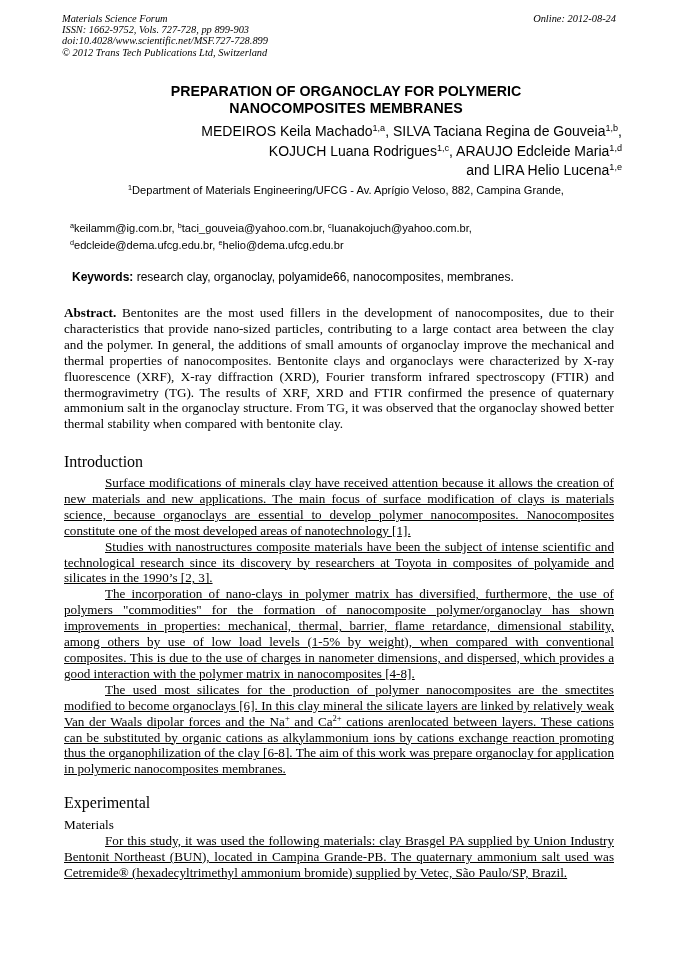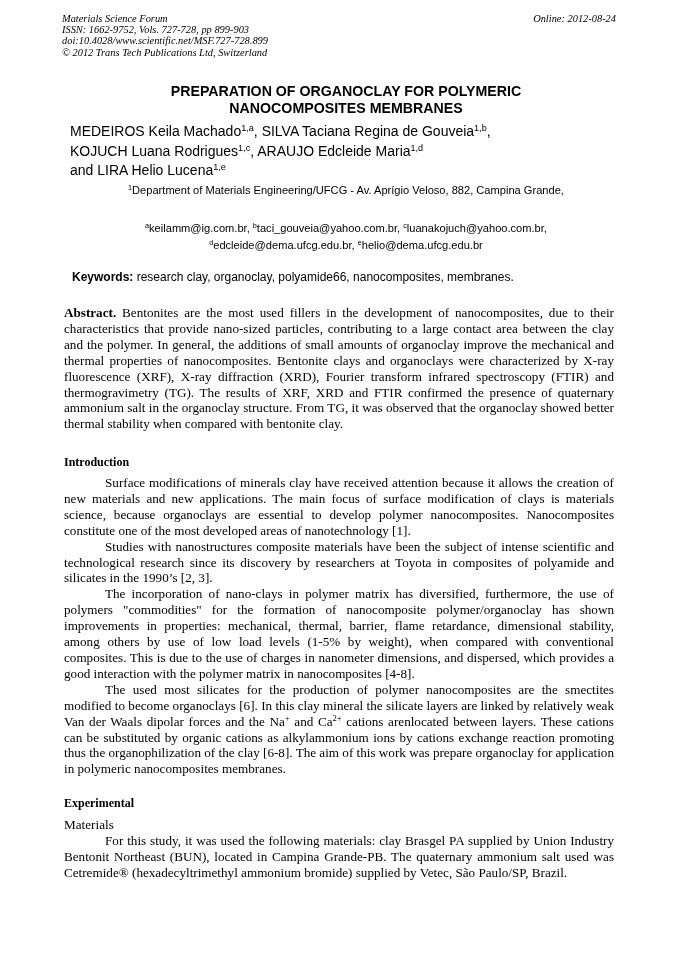--- a/index.html
+++ b/index.html
@@ -16,46 +16,46 @@
     position: absolute; right: 62px; top: 13px;
     font-style: italic; font-size: 10.4px; line-height: 11.2px;
   }
   .sans { font-family: "Liberation Sans", sans-serif; margin-left: 8px; }
   .title {
     position: absolute; left: 62px; width: 552px; top: 83px;
     text-align: center; font-weight: bold; font-size: 14.2px; line-height: 17px;
   }
   .authors {
     position: absolute; left: 62px; width: 552px; top: 122px;
-    text-align: left; font-size: 14px; line-height: 19.6px;
+    text-align: right; font-size: 14px; line-height: 19.6px;
   }
   .affil {
     position: absolute; left: 62px; width: 552px; top: 182px;
     text-align: center; font-size: 11.1px; line-height: 16.5px;
   }
   .emails {
     position: absolute; left: 62px; width: 552px; top: 220px;
-    text-align: center; font-size: 11.1px; line-height: 16.5px;
+    font-size: 11.1px; line-height: 16.5px;
   }
   sup { font-size: 65%; line-height: 0; vertical-align: 0.55em; }
   .keywords {
     position: absolute; left: 64px; top: 270px; width: 552px;
     font-size: 12px; line-height: 15px;
   }
   .keywords b { font-weight: bold; }
   .body-text {
     font-size: 13.15px; line-height: 15.9px; text-align: justify;
   }
   .abstract {
     position: absolute; left: 64px; top: 305px; width: 550px;
   }
   .section-head {
-    position: absolute; left: 64px; font-weight: bold; font-size: 12px; line-height: 16px;
+    position: absolute; left: 64px; font-weight: normal; font-size: 16px; line-height: 16px;
   }
-  .para { text-indent: 41px; margin: 0; }
+  .para { text-indent: 41px; margin: 0; text-decoration: underline; }
   .block {
     position: absolute; left: 64px; width: 550px;
   }
   .subhead {
     position: absolute; left: 64px; font-size: 13.2px; line-height: 16px;
   }
 </style>
 </head>
 <body>
 

